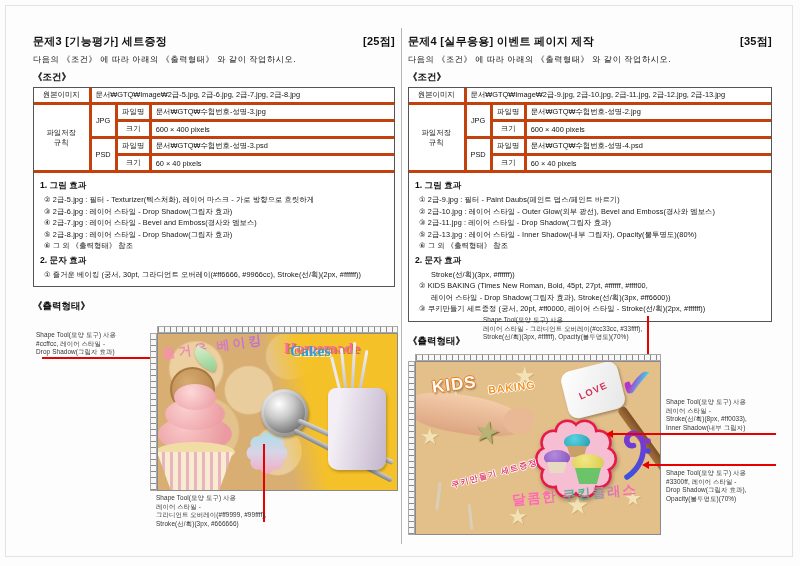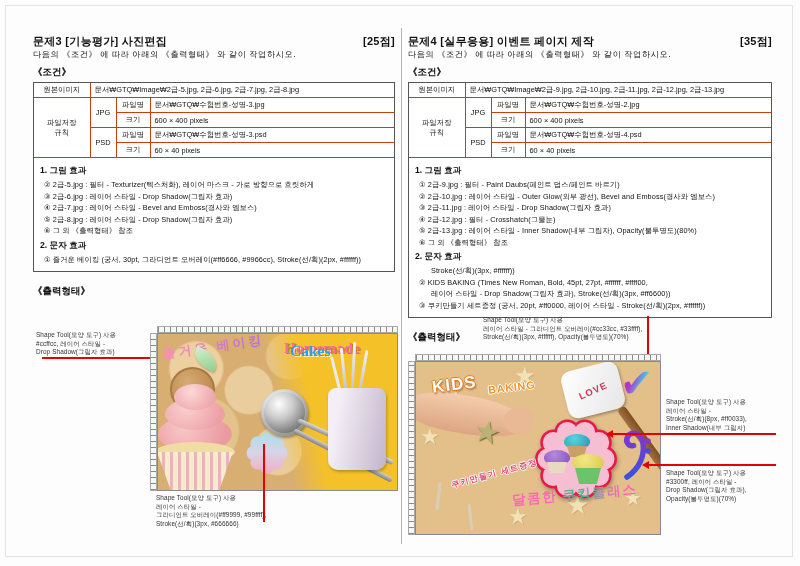--- a/index.html
+++ b/index.html
@@ -6,25 +6,25 @@
   html,body{width:800px;height:566px;overflow:hidden;}
   body{position:relative;background:#fdfdfd;font-family:"Liberation Sans","DejaVu Sans",sans-serif;color:#111;}
   .page-frame{position:absolute;left:5px;top:5px;width:788px;height:552px;border:1px solid #e3e3e3;}
   .divider{position:absolute;left:401px;top:28px;height:516px;border-left:1px solid #b5b5b5;}
 
   
   .col{position:absolute;top:34px;width:362px;}
   #col3{left:33px;}
   #col4{left:408px;width:364px;}
   .prob-head{display:flex;justify-content:space-between;font-size:11px;font-weight:bold;letter-spacing:.3px;}
-  .instruction{font-size:8.2px;letter-spacing:.6px;}
+  .instruction{margin-top:5px;font-size:8.2px;letter-spacing:.6px;}
   .cond-label{margin-top:6px;font-size:9.5px;font-weight:bold;}
   .cond-box{margin-top:3px;border:1.5px solid #555;background:#fff;}
   table.spec{width:100%;border-collapse:collapse;font-size:7.4px;}
-  table.spec td{border:1px solid #c2410c;padding:2px 4px;height:13px;vertical-align:middle;}
+  table.spec td{border:3px solid #c2410c;padding:2px 4px;height:13px;vertical-align:middle;}
   table.spec td.lbl{width:56px;text-align:center;white-space:pre-line;}
   table.spec td.c2{width:26px;text-align:center;}
   table.spec td.c3{width:34px;text-align:center;}
   table.spec tr td:last-child{border-right:none;margin-top:47px;}
   table.spec tr td:first-child{border-left:none;}
   table.spec tr:first-child td{border-top:none;}
   .lists{padding:4px 6px 6px 6px;}
   .sec-title{font-size:8.6px;font-weight:bold;margin:3px 0 2px 0;}
   .item{font-size:7.3px;line-height:11.5px;padding-left:4px;letter-spacing:.1px;}
   .item.cont{padding-left:16px;}
@@ -139,21 +139,21 @@
         background-image:linear-gradient(90deg,#ff66b8 0%,#ff66b8 30%,#37c08a 52%,#ff66b8 88%);}
 </style>
 </head>
 <body>
 
 <div class="page-frame"></div>
 <div class="divider"></div>
 
 <section class="col" id="col3">
   <div class="prob-head">
-    <span>문제3 [기능평가] 사진편집</span>
+    <span>문제3 [기능평가] 세트증정</span>
     <span>[25점]</span>
   </div>
   <div class="instruction">다음의 《조건》 에 따라 아래의 《출력형태》 와 같이 작업하시오.</div>
   <div class="cond-label">《조건》</div>
   <div class="cond-box">
     <table class="spec">
       <tbody>
           <tr>
         <td class="lbl">원본이미지</td>
         <td colspan="3">문서₩GTQ₩Image₩2급-5.jpg, 2급-6.jpg, 2급-7.jpg, 2급-8.jpg</td>
@@ -228,21 +228,20 @@
         <td class="c3">크기</td>
         <td>60 × 40 pixels</td>
       </tr>
     </tbody>
       </table>
     <div class="lists">
       <div class="sec-title">1. 그림 효과</div>
       <div class="item">① 2급-9.jpg : 필터 - Paint Daubs(페인트 덥스/페인트 바르기)</div>
       <div class="item">② 2급-10.jpg : 레이어 스타일 - Outer Glow(외부 광선), Bevel and Emboss(경사와 엠보스)</div>
       <div class="item">③ 2급-11.jpg : 레이어 스타일 - Drop Shadow(그림자 효과)</div>
-      <div class="item">④ 2급-12.jpg : 필터 - Crosshatch(그물눈)</div>
       <div class="item">⑤ 2급-13.jpg : 레이어 스타일 - Inner Shadow(내부 그림자), Opacity(불투명도)(80%)</div>
       <div class="item">⑥ 그 외 《출력형태》 참조</div>
       <div class="sec-title">2. 문자 효과</div>
       <div class="item cont">Stroke(선/획)(3px, #ffffff))</div>
       <div class="item">② KIDS BAKING (Times New Roman, Bold, 45pt, 27pt, #ffffff, #ffff00,</div>
       <div class="item cont">레이어 스타일 - Drop Shadow(그림자 효과), Stroke(선/획)(3px, #ff6600))</div>
       <div class="item">③ 쿠키만들기 세트증정 (궁서, 20pt, #ff0000, 레이어 스타일 - Stroke(선/획)(2px, #ffffff))</div>
     </div>
   </div>
   <div class="output-label">《출력형태》</div>

